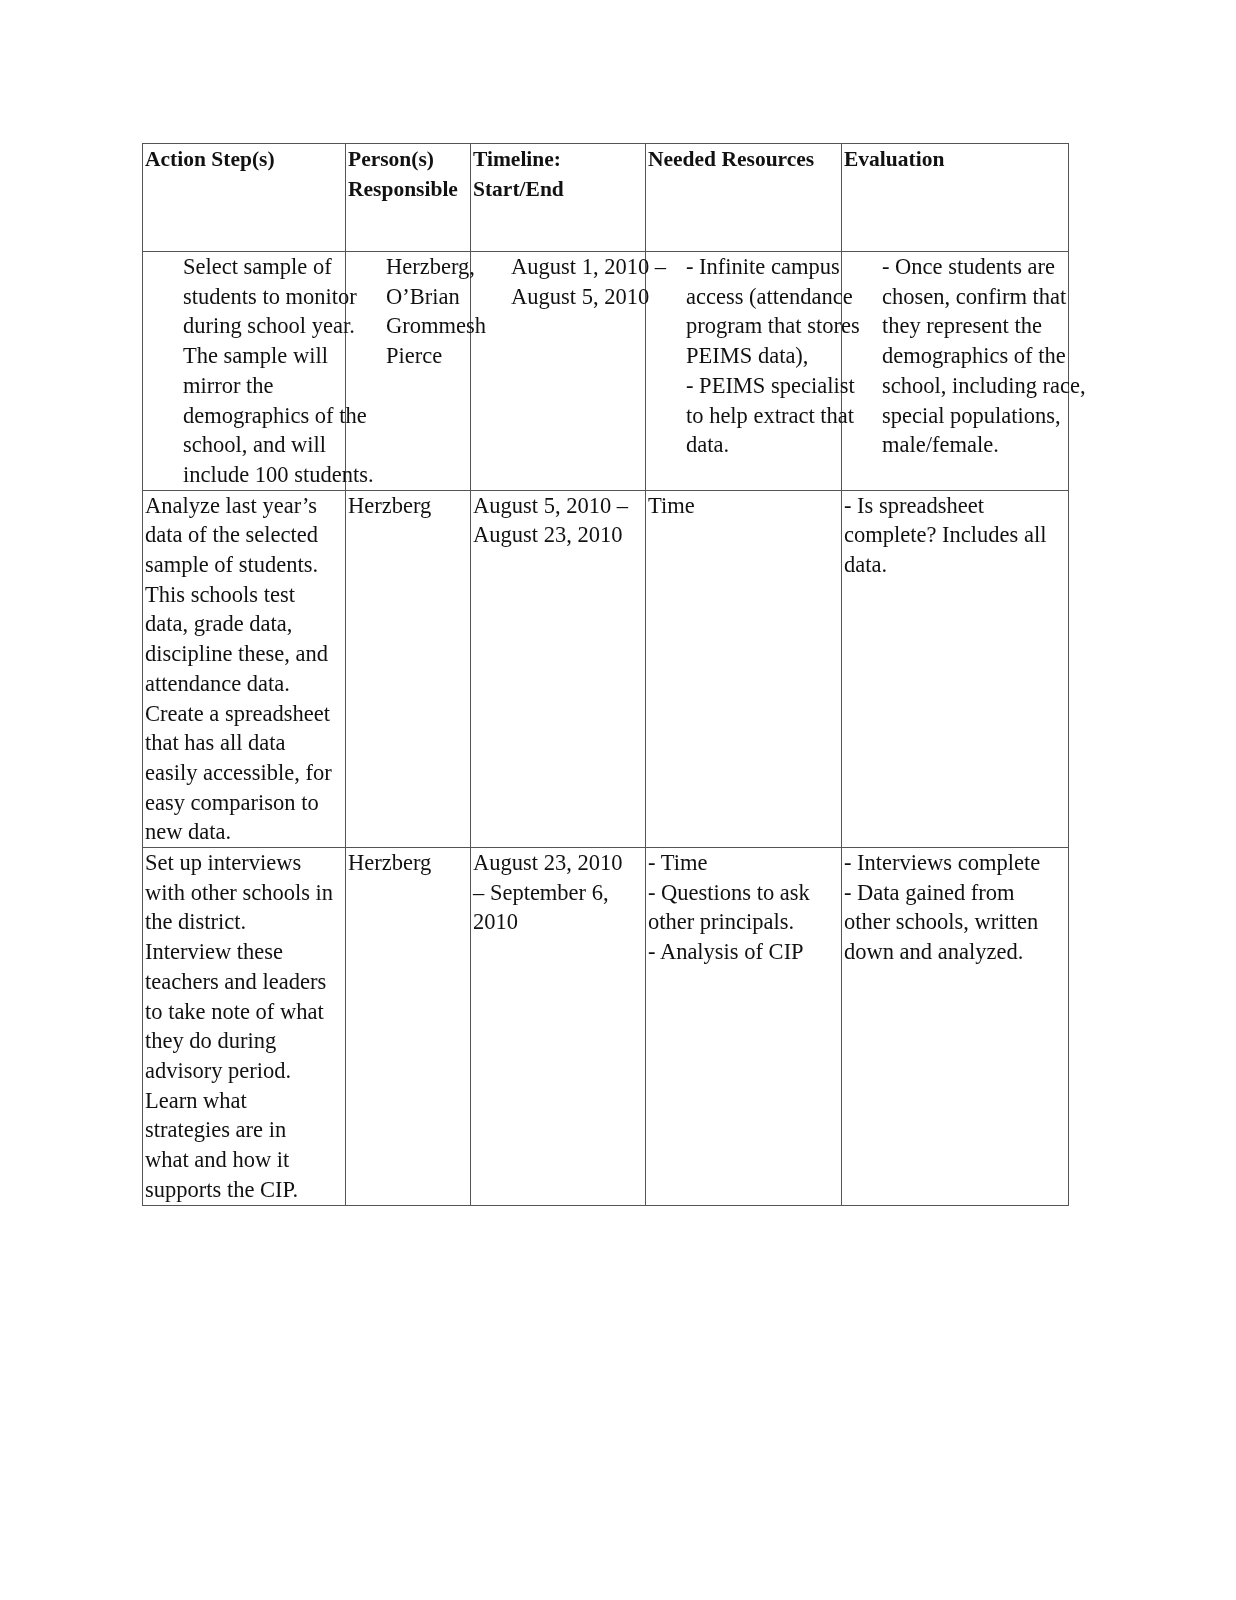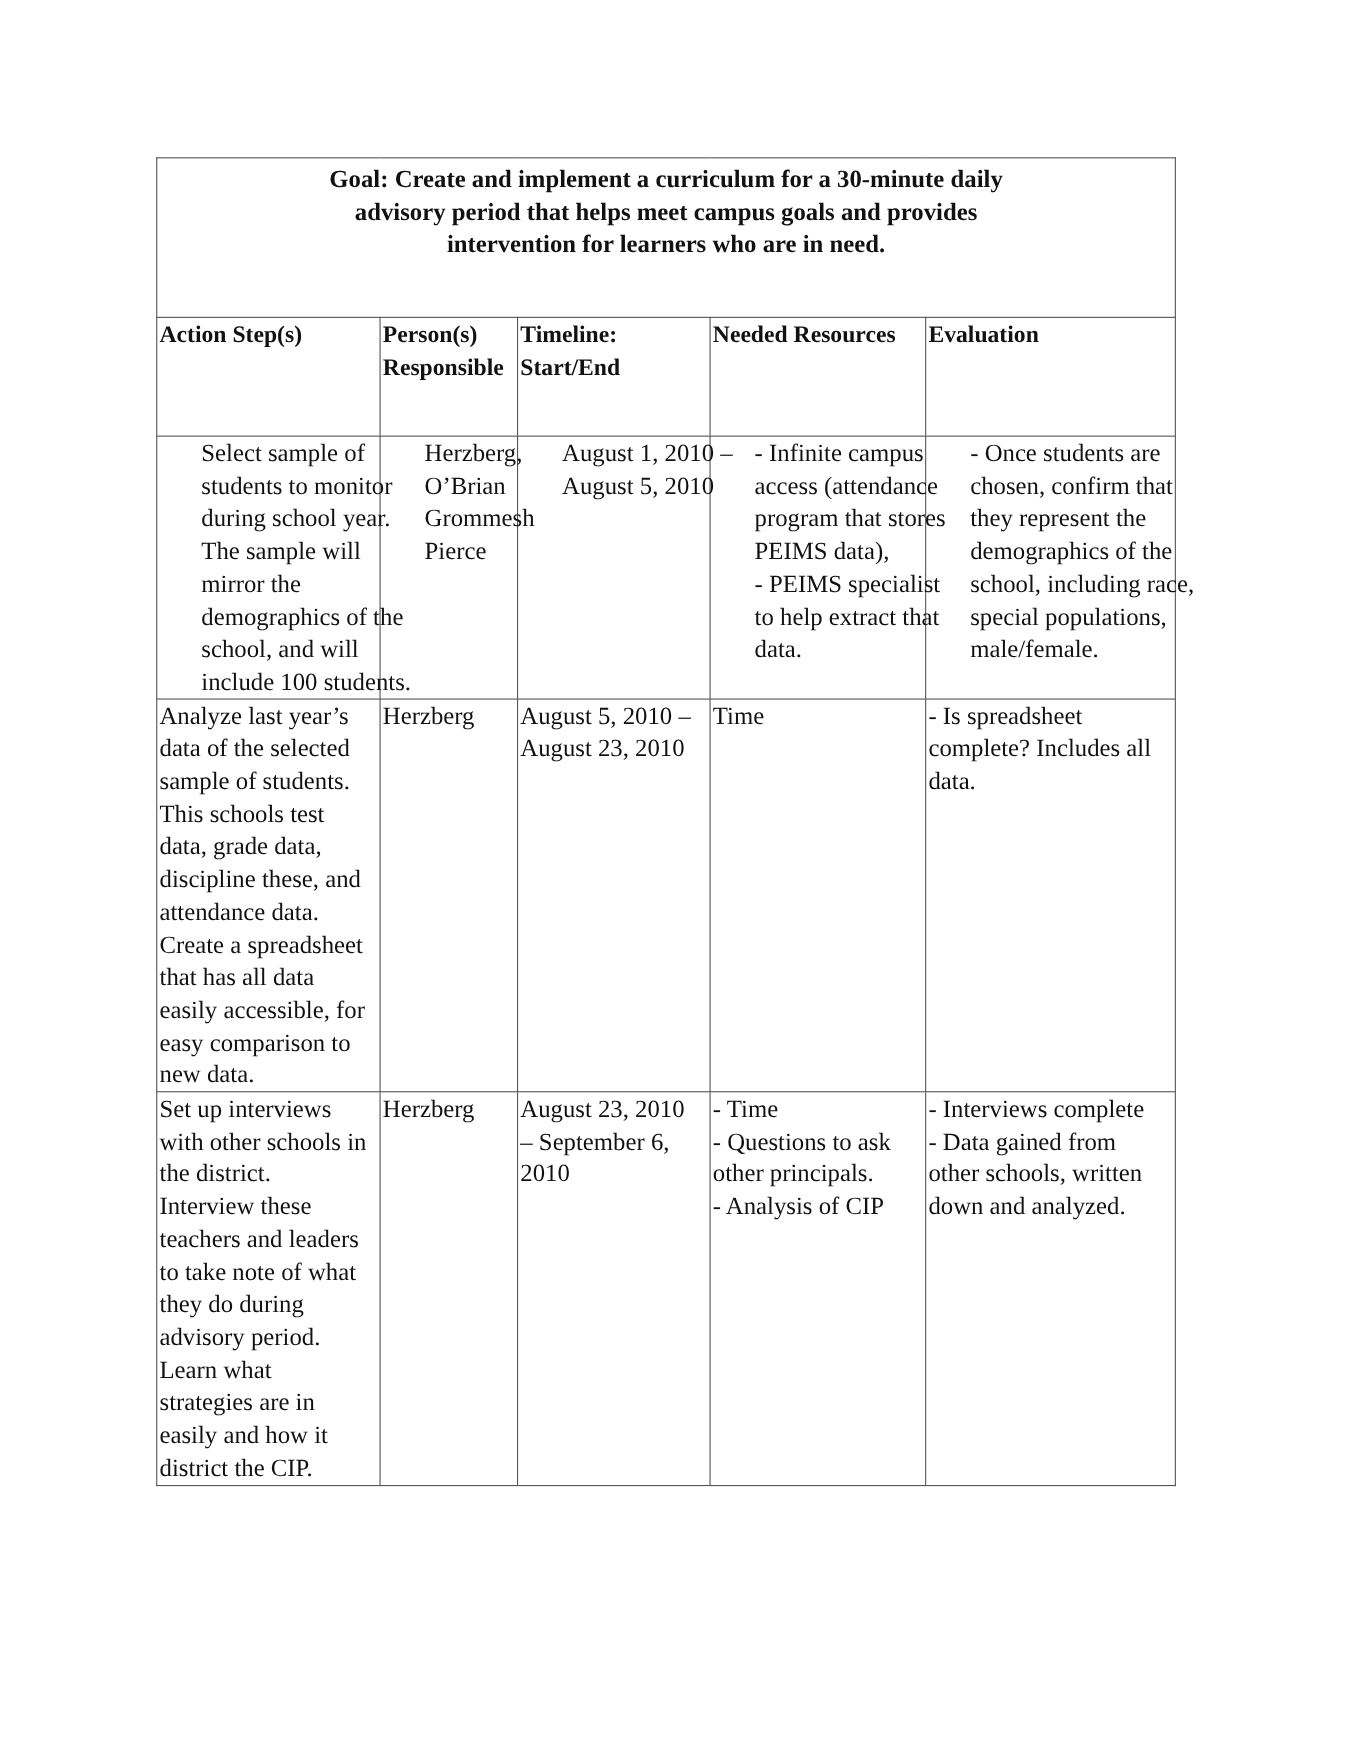--- a/index.html
+++ b/index.html
@@ -18,27 +18,20 @@
 
 <table class="tbl">
   <colgroup>
     <col style="width:203px">
       <col style="width:125px">
       <col style="width:175px">
       <col style="width:196px">
       <col style="width:227px">
   </colgroup>
   <tbody>
-      <tr>
-    <td colspan="5" class="goal">
-          <span class="line">Goal: Create and implement a curriculum for a 30-minute daily</span>
-          <span class="line">advisory period that helps meet campus goals and provides</span>
-          <span class="line">intervention for learners who are in need.</span>
-        </td>
-  </tr>
   <tr class="hdr">
     <td>
           <span class="line">Action Step(s)</span>
         </td>
     <td>
           <span class="line">Person(s)</span>
           <span class="line">Responsible</span>
         </td>
     <td>
           <span class="line">Timeline:</span>
@@ -127,22 +120,22 @@
           <span class="line">Set up interviews</span>
           <span class="line">with other schools in</span>
           <span class="line">the district.</span>
           <span class="line">Interview these</span>
           <span class="line">teachers and leaders</span>
           <span class="line">to take note of what</span>
           <span class="line">they do during</span>
           <span class="line">advisory period.</span>
           <span class="line">Learn what</span>
           <span class="line">strategies are in</span>
-          <span class="line">easily and how it</span>
-          <span class="line">district the CIP.</span>
+          <span class="line">what and how it</span>
+          <span class="line">supports the CIP.</span>
         </td>
     <td>
           <span class="line">Herzberg</span>
         </td>
     <td>
           <span class="line">August 23, 2010</span>
           <span class="line">– September 6,</span>
           <span class="line">2010</span>
         </td>
     <td>

